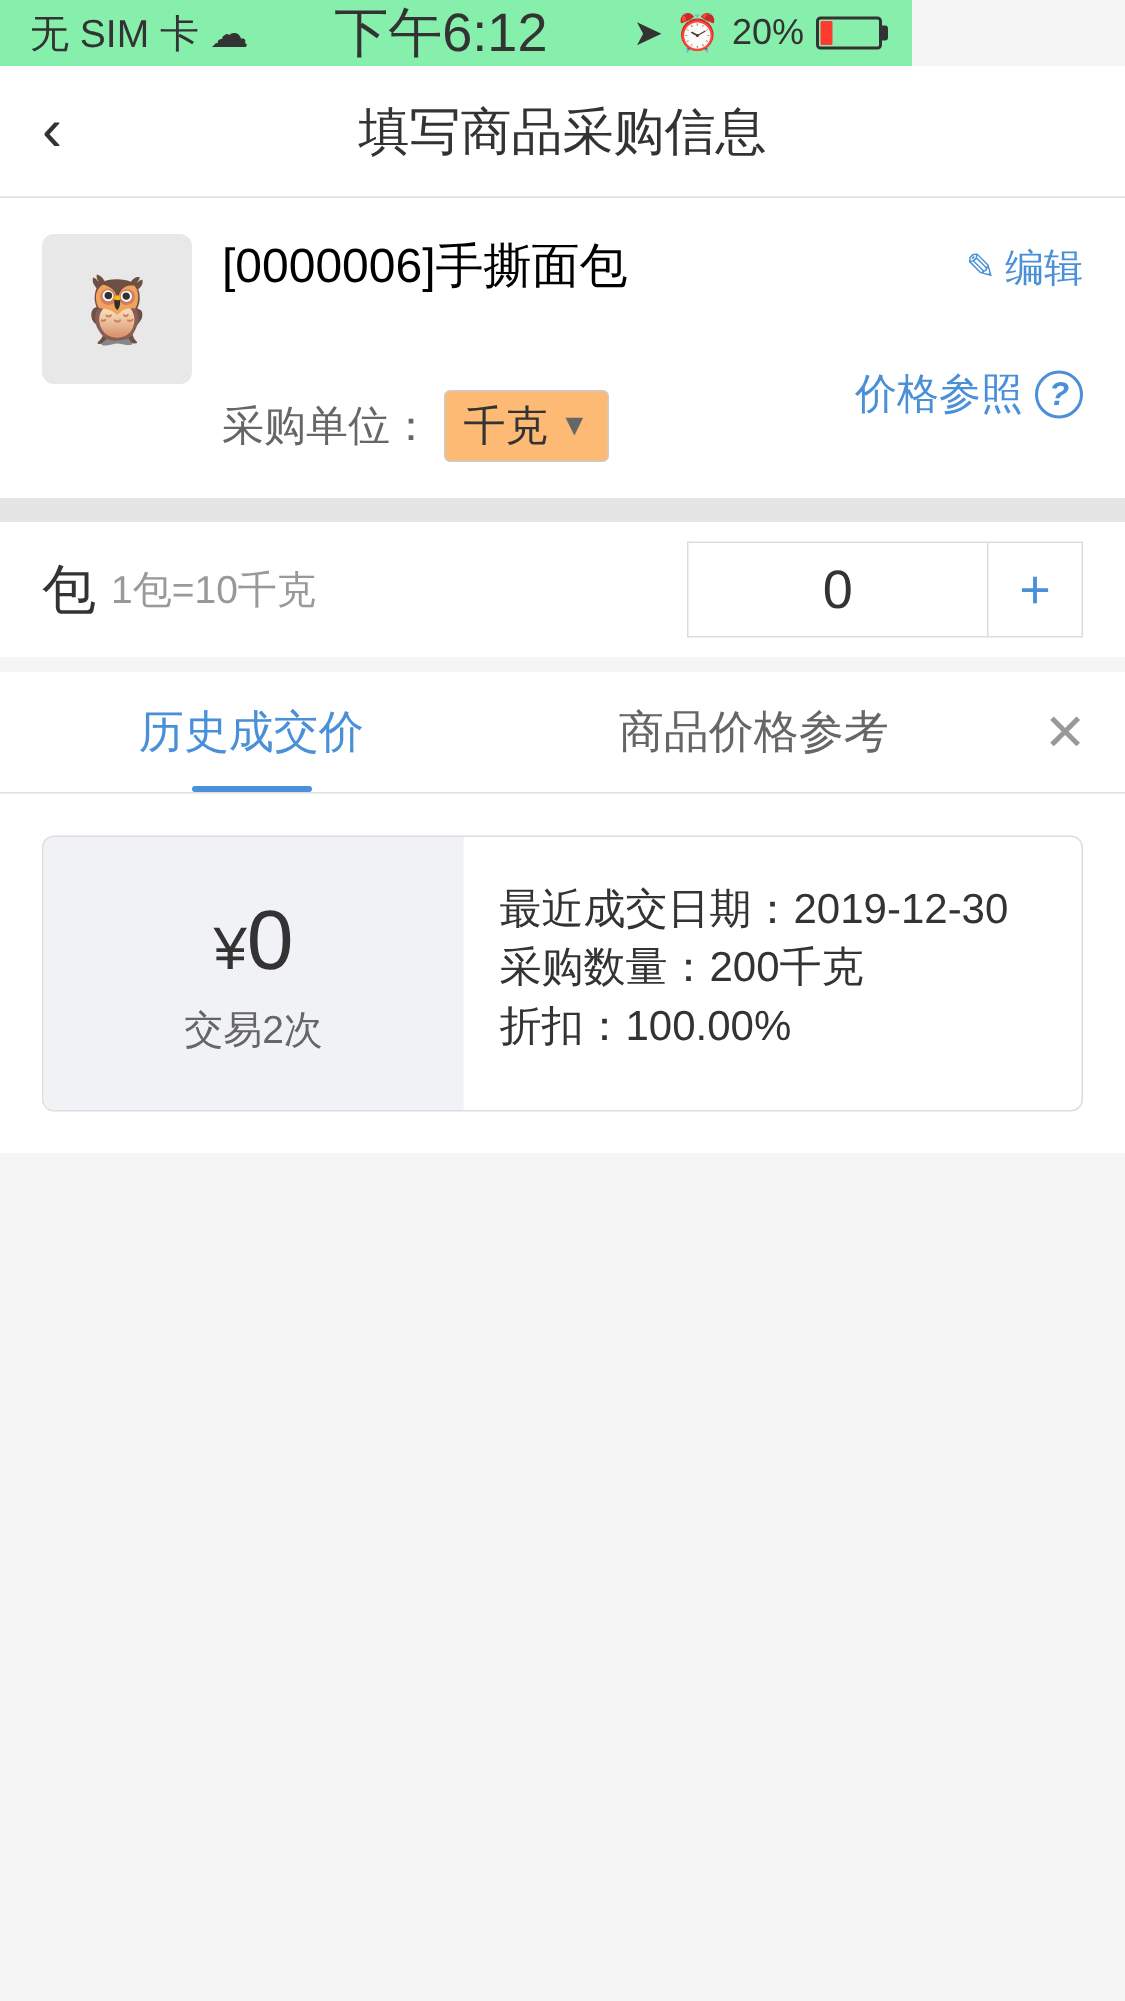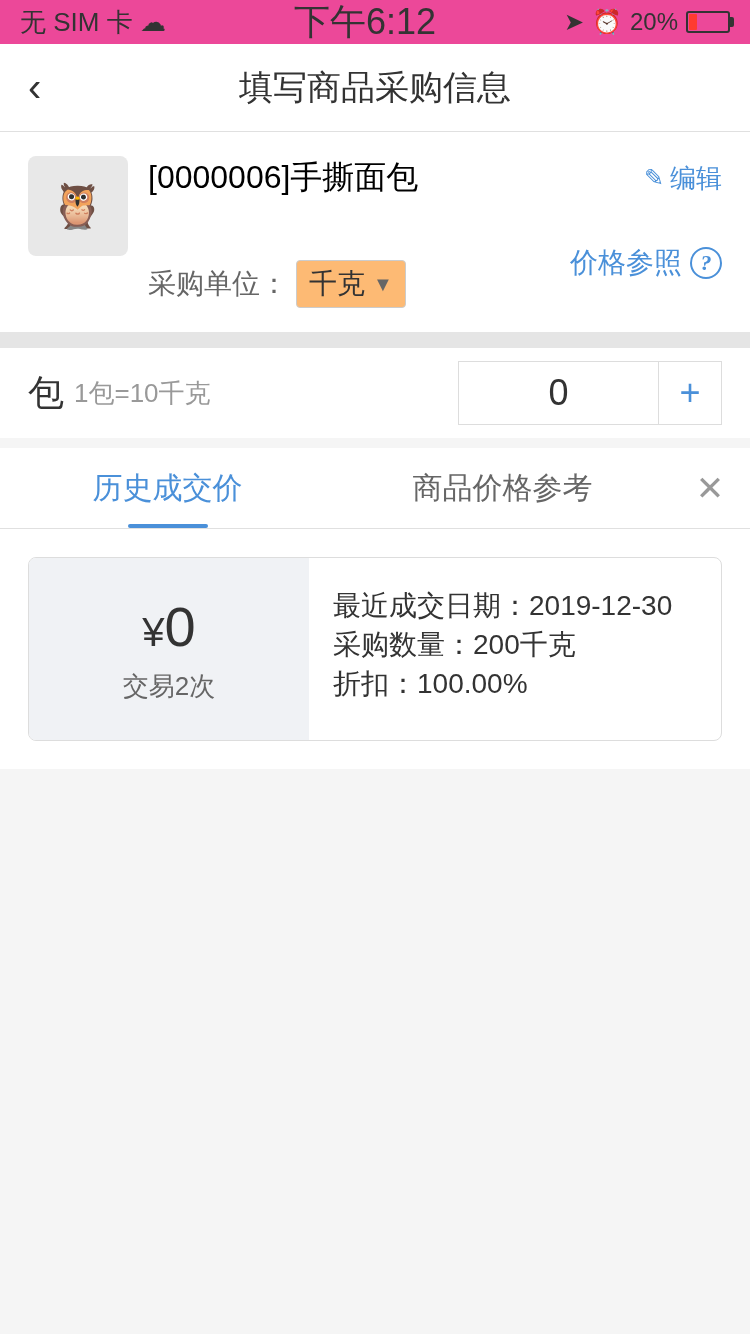--- a/index.html
+++ b/index.html
@@ -7,23 +7,23 @@
     body {
       width: 750px;
       min-height: 1334px;
       font-family: -apple-system, "PingFang SC", "Helvetica Neue", Arial, sans-serif;
       background: #f5f5f5;
       overflow-x: hidden;
     }
 
     
     .status-bar {
-      width: 750px;
+      width: 608px;
       height: 44px;
-      background: #ec4899;
+      background: #86efac;
       display: flex;
       align-items: center;
       justify-content: space-between;
       padding: 0 20px;
       font-size: 28px;
     }
     .status-left {
       font-size: 26px;
       color: #333;
       font-weight: 500;
@@ -176,21 +176,20 @@
       font-size: 20px;
       color: #666;
     }
     .price-ref {
       display: flex;
       align-items: center;
       gap: 8px;
       font-size: 28px;
       color: #4a90d9;
       cursor: pointer;
-      font-family: Liberation Serif, serif;
     }
     .price-ref-icon {
       width: 32px;
       height: 32px;
       border: 2px solid #4a90d9;
       border-radius: 50%;
       display: flex;
       align-items: center;
       justify-content: center;
       font-size: 22px;

